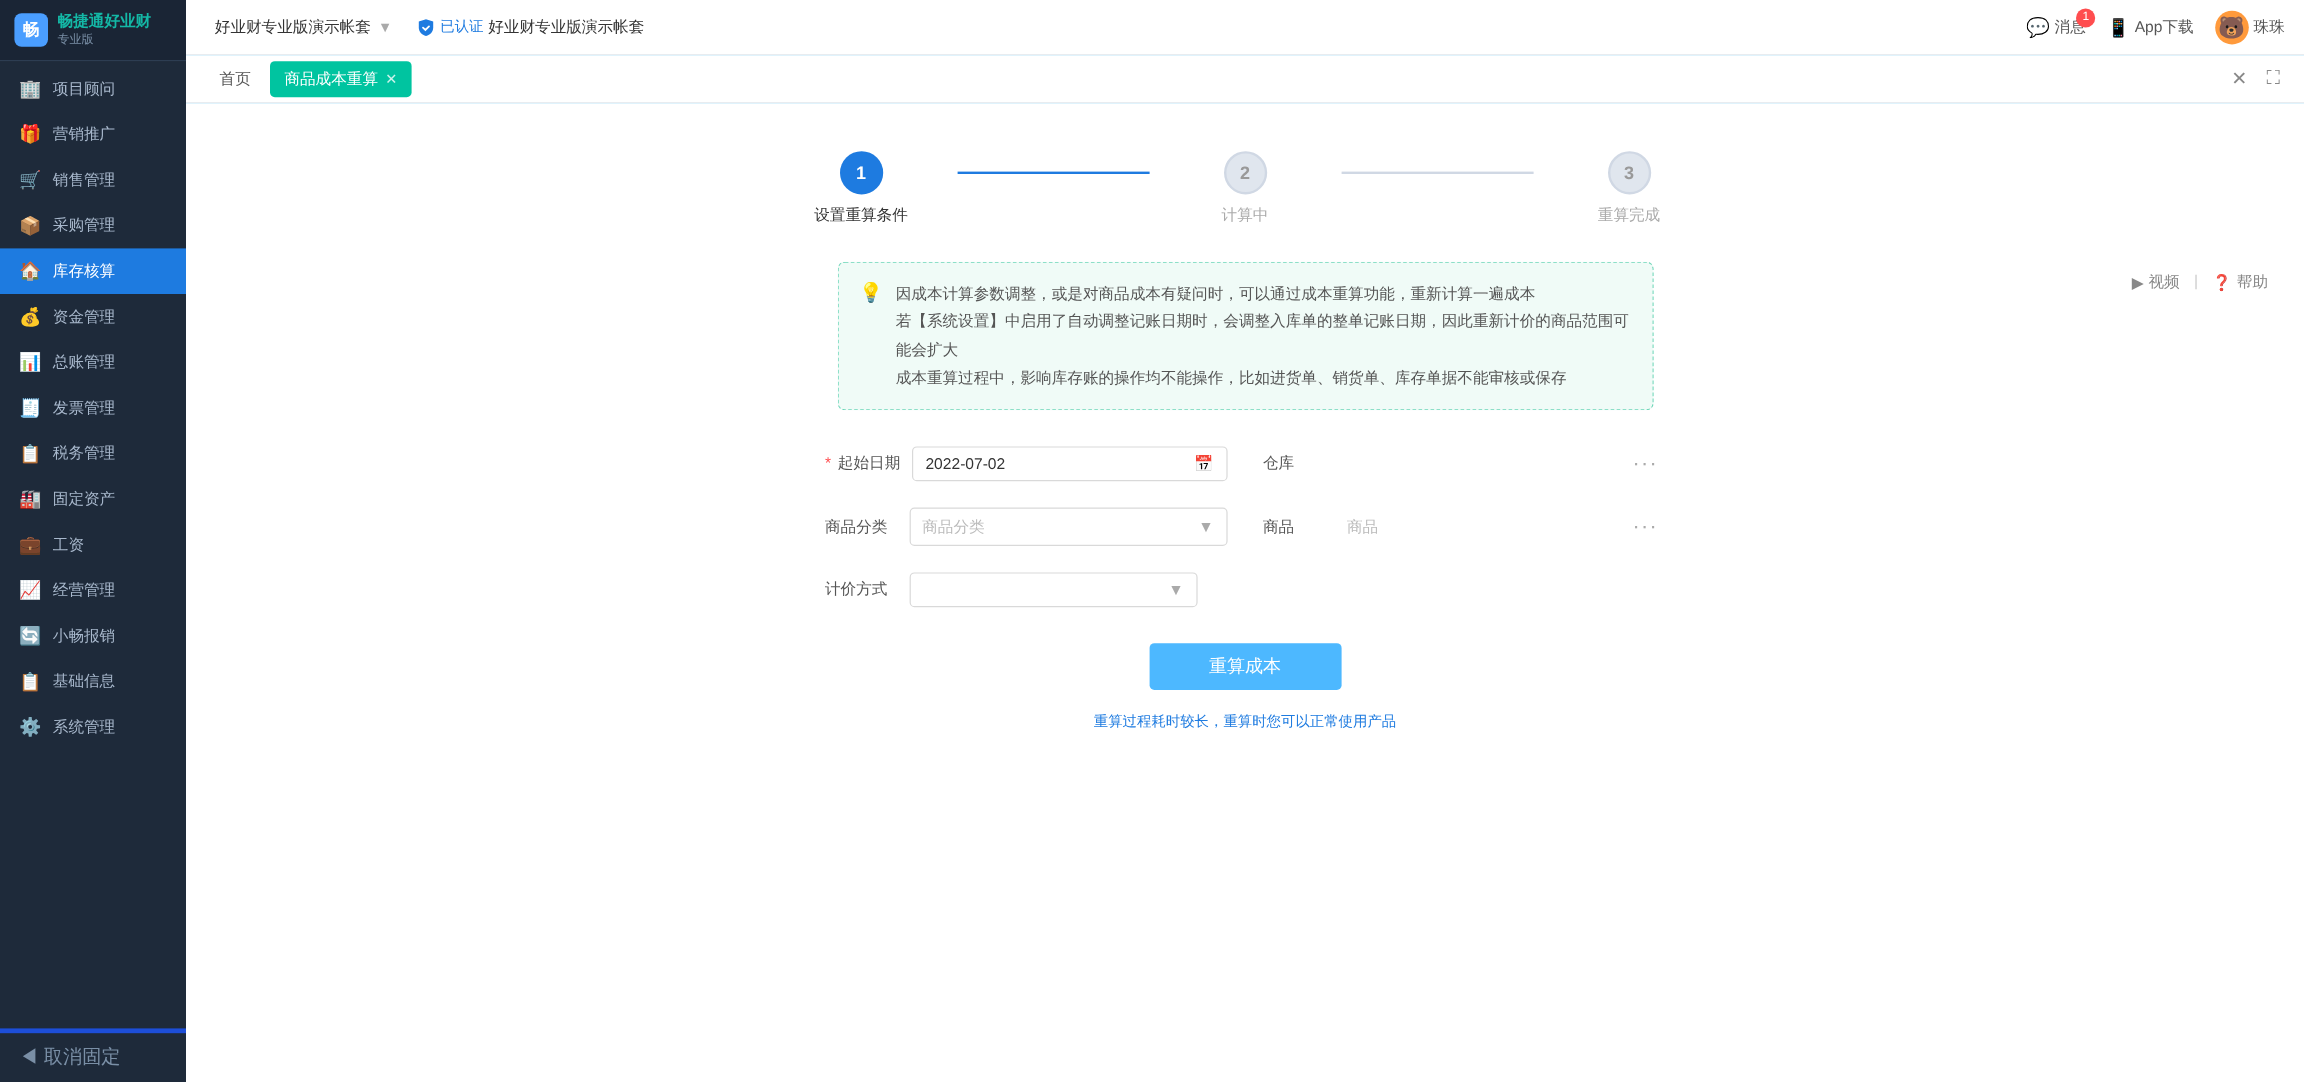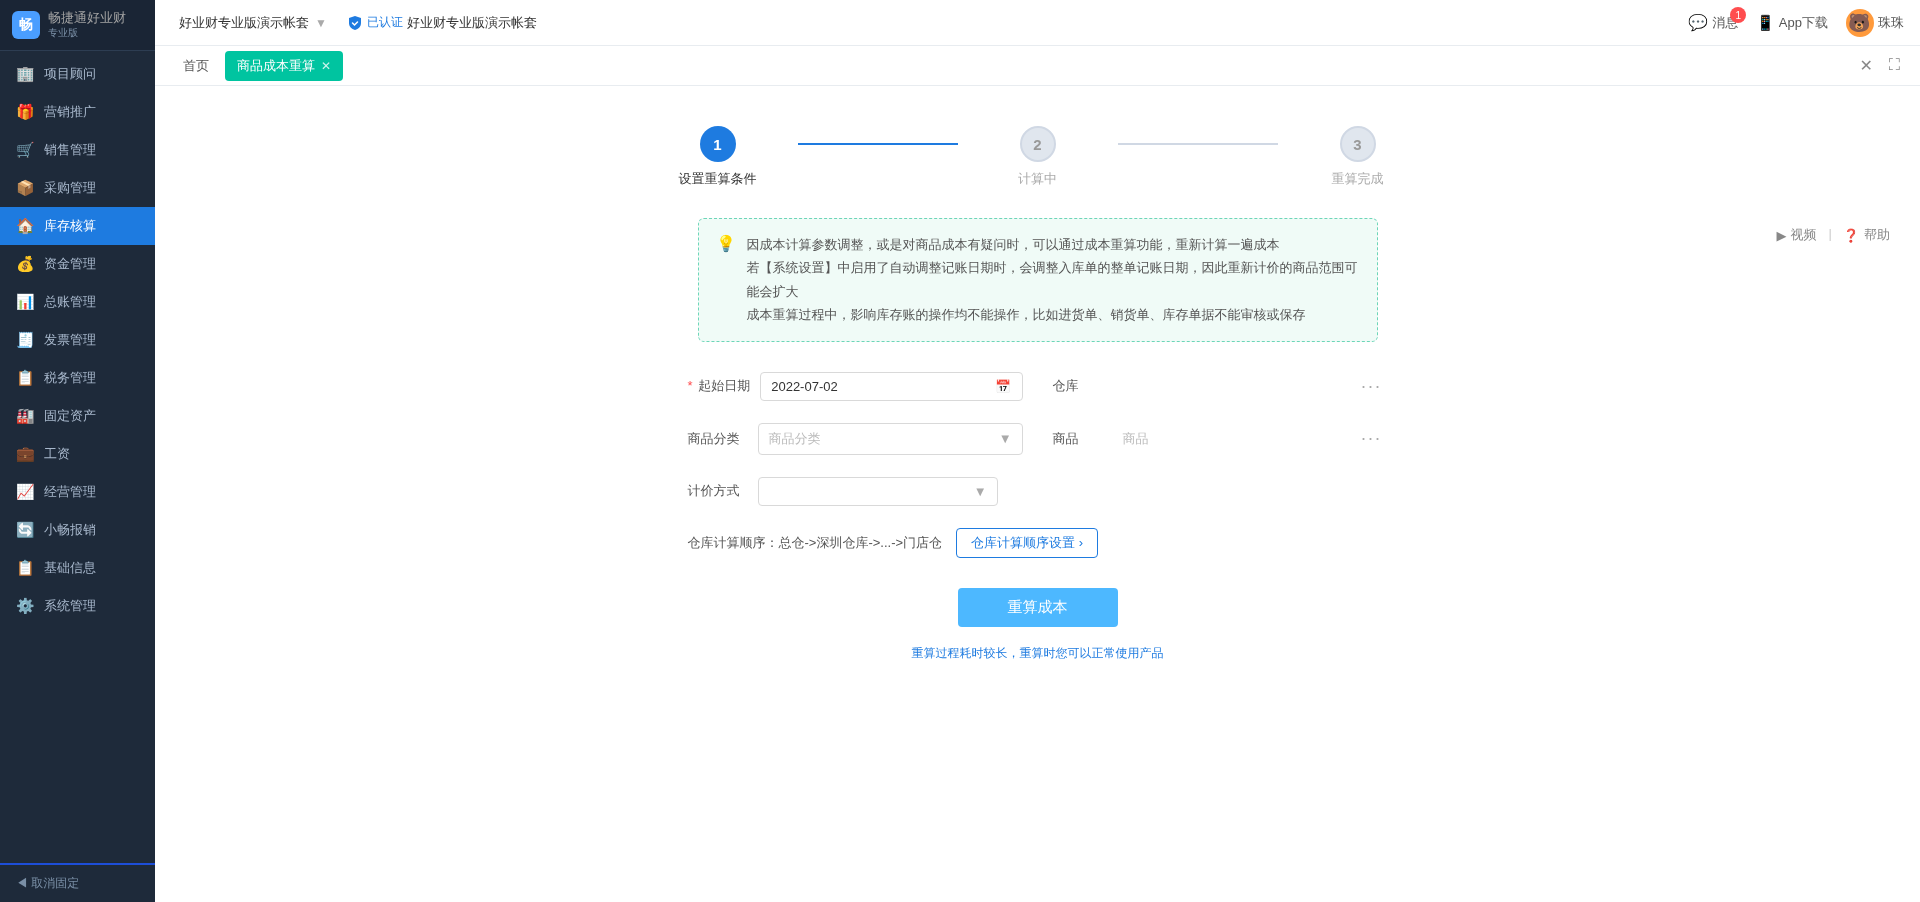--- a/index.html
+++ b/index.html
@@ -25,23 +25,23 @@
       border-bottom: 1px solid #2d3d52;
     }
     .sidebar-logo-icon {
       width: 28px; height: 28px;
       background: #4a9eff;
       border-radius: 6px;
       display: flex; align-items: center; justify-content: center;
       color: white; font-size: 14px; font-weight: bold;
     }
     .sidebar-title {
-      color: #a3a3a3;
-      font-size: 13px;
-      font-weight: normal;
+      color: #14b8a6;
+      font-size: 13px;
+      font-weight: bold;
       line-height: 1.2;
     }
     .sidebar-subtitle {
       color: #7a8fa6;
       font-size: 10px;
     }
     .sidebar-nav {
       flex: 1;
       overflow-y: auto;
       padding: 4px 0;
@@ -56,26 +56,26 @@
       cursor: pointer;
       color: #a8b8cc;
       font-size: 13px;
       transition: background 0.15s;
     }
     .nav-item.active { background: #1e7be0; color: white; }
     .nav-item .nav-icon { font-size: 15px; width: 18px; text-align: center; }
     .sidebar-footer {
       padding: 10px 16px;
       color: #7a8fa6;
-      font-size: 12px;
+      font-size: 16px;
       display: flex;
       align-items: center;
       gap: 6px;
       cursor: pointer;
-      border-top: 2px solid #1d4ed8;
+      border-top: 4px solid #1d4ed8;
       margin-top: 13px;
     }
 
     
     .main {
       flex: 1;
       display: flex;
       flex-direction: column;
       background: #0ea5e9;
       overflow: hidden;
@@ -587,26 +587,20 @@
       <div class="pricing-row">
         <div class="form-field" style="max-width: 310px;">
           <span class="field-label">计价方式</span>
           <div class="field-select">
             <span style="color:#bbb;"></span>
             <span style="color:#aaa;">▼</span>
           </div>
         </div>
       </div>
 
-      <div class="warehouse-row">
-        <span class="warehouse-label">仓库计算顺序：总仓-&gt;深圳仓库-&gt;...-&gt;门店仓</span>
-        <button class="warehouse-btn">
-          <span>仓库计算顺序设置 ›</span>
-        </button>
-      </div>
 
       <div class="submit-area">
         <button class="submit-btn">
           <span>重算成本</span>
         </button>
         <div class="submit-hint">重算过程耗时较长，重算时您可以正常使用产品</div>
       </div>
 
     </div>
   </div>

